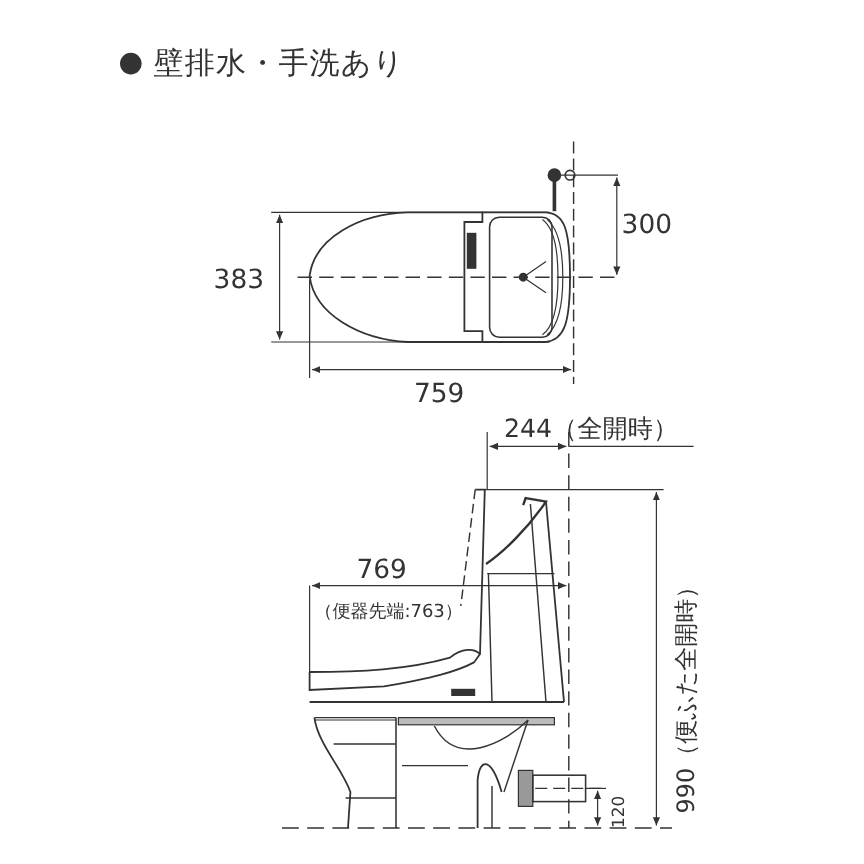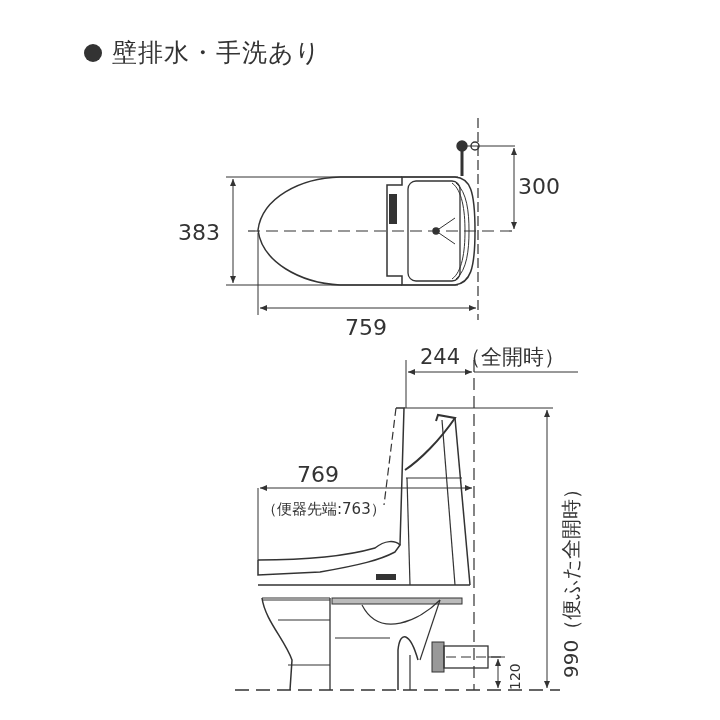--- a/index.html
+++ b/index.html
@@ -1,18 +1,18 @@
 <!DOCTYPE html>
 <html><head>
   <meta charset="utf-8">
   <style>
     html, body { margin: 0; padding: 0; background: #ffffff; }
     body { width: 720px; height: 720px; position: relative; overflow: hidden;
            font-family: "DejaVu Sans", "Liberation Sans", sans-serif; color: #2a2a2a; }
-    .title { position: absolute; left: 84px; top: 36px; font-size: 25px; letter-spacing: 1px;
+    .title { position: absolute; left: 100px; top: 36px; font-size: 25px; letter-spacing: 1px;
              display: flex; align-items: center; color: #333; font-weight: 300; }
     .title .bullet { width: 18px; height: 18px; border-radius: 50%; background: #333; margin-right: 10px; display: inline-block; }
     svg { position: absolute; left: 0; top: 0; }
     .dim { font-family: "DejaVu Sans", "Liberation Sans", sans-serif; fill: #333; }
   </style>
 </head>
 <body>
 
 <div class="title">
   <span class="bullet"></span>

